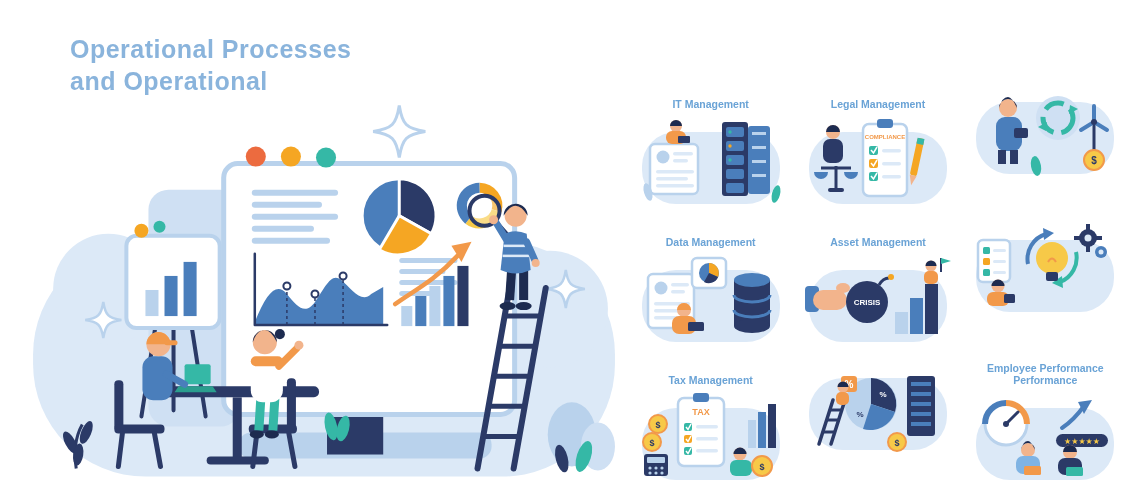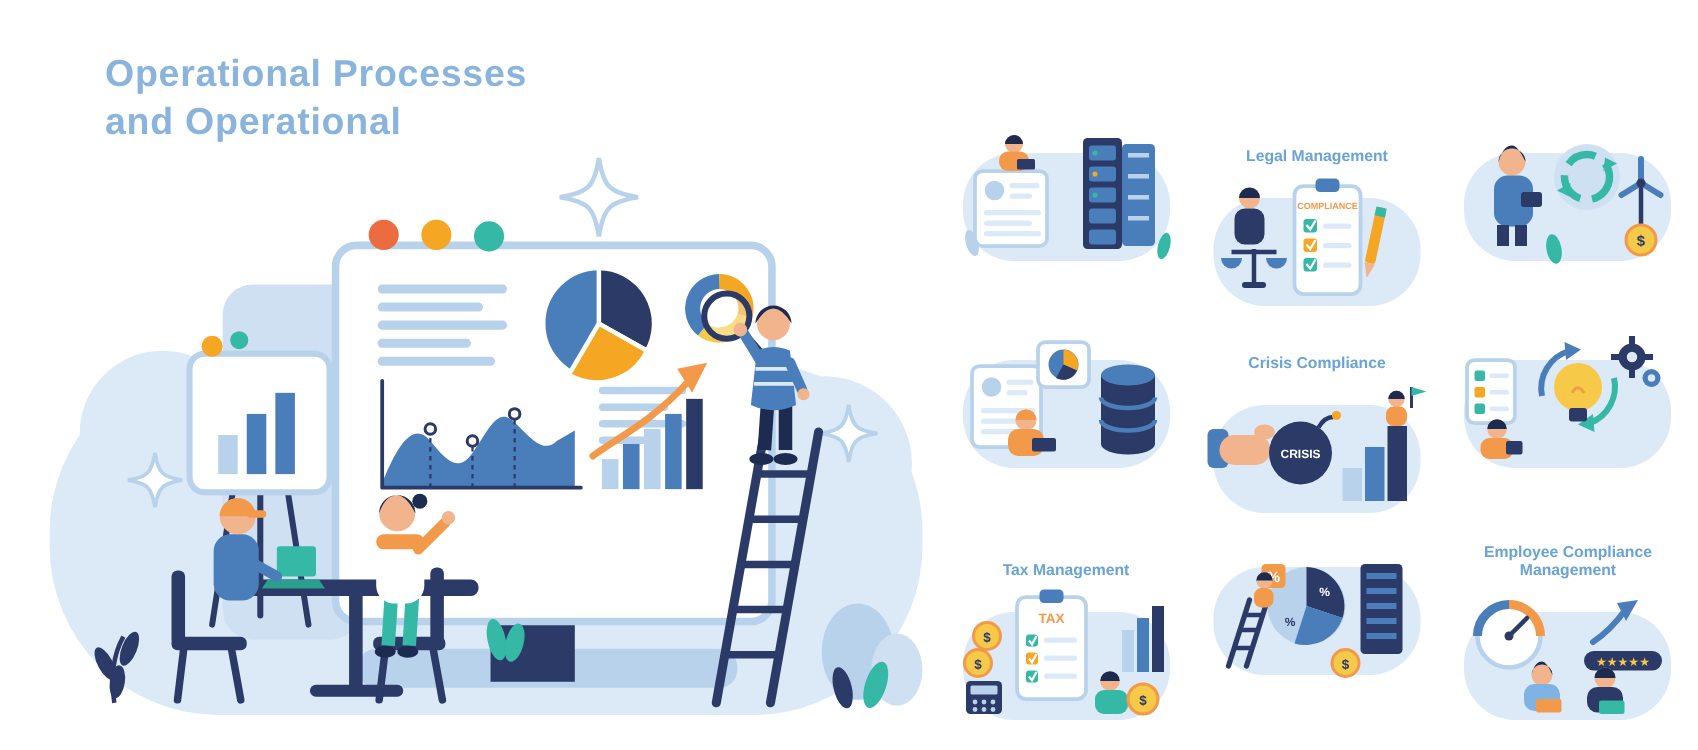--- a/index.html
+++ b/index.html
@@ -199,20 +199,21 @@
       <ellipse cx="588" cy="352" rx="17" ry="24" fill="#cfe0f3"></ellipse>
       <ellipse cx="574" cy="362" rx="7" ry="16" fill="#35b8a6" transform="rotate(18 574 362)"></ellipse>
       <ellipse cx="552" cy="364" rx="6" ry="14" fill="#2b3a67" transform="rotate(-14 552 364)"></ellipse>
     </g>
   </svg>
   </div>
 
   <div class="grid">
 
     <figure class="tile">
+      <figcaption>IT Management</figcaption>
       <svg viewBox="0 0 150 96" width="150" height="96">
         <rect x="6" y="18" width="138" height="72" rx="34" fill="#dce9f7"></rect>
         <g>
           <rect x="112" y="12" width="22" height="68" rx="3" fill="#4a7ebb"></rect>
           <rect x="116" y="18" width="14" height="3" fill="#b9d2ec"></rect>
           <rect x="116" y="32" width="14" height="3" fill="#b9d2ec"></rect>
           <rect x="116" y="46" width="14" height="3" fill="#b9d2ec"></rect>
           <rect x="116" y="60" width="14" height="3" fill="#b9d2ec"></rect>
           <rect x="86" y="8" width="26" height="74" rx="3" fill="#2b3a67"></rect>
           <rect x="90" y="13" width="18" height="10" rx="2" fill="#4a7ebb"></rect>
@@ -308,20 +309,21 @@
           <rect x="26" y="33" width="26" height="34" rx="9" fill="#4a7ebb"></rect>
           <rect x="44" y="44" width="14" height="10" rx="2" fill="#2b3a67"></rect>
           <rect x="28" y="66" width="8" height="14" fill="#2b3a67"></rect>
           <rect x="40" y="66" width="8" height="14" fill="#2b3a67"></rect>
         </g>
         <ellipse cx="66" cy="82" rx="5" ry="10" fill="#35b8a6" transform="rotate(-10 66 82)"></ellipse>
       </svg>
     </figure>
 
     <figure class="tile">
+      <figcaption>Data Management</figcaption>
       <svg viewBox="0 0 150 96" width="150" height="96">
         <rect x="6" y="18" width="138" height="72" rx="34" fill="#dce9f7"></rect>
         <g>
           <rect x="12" y="22" width="46" height="54" rx="5" fill="#ffffff" stroke="#b9d2ec" stroke-width="2.5"></rect>
           <circle cx="25" cy="36" r="6.5" fill="#b9d2ec"></circle>
           <rect x="35" y="31" width="18" height="3.5" rx="1.75" fill="#dce9f7"></rect>
           <rect x="35" y="38" width="14" height="3.5" rx="1.75" fill="#dce9f7"></rect>
           <rect x="18" y="50" width="36" height="3.5" rx="1.75" fill="#dce9f7"></rect>
           <rect x="18" y="57" width="30" height="3.5" rx="1.75" fill="#dce9f7"></rect>
           <rect x="18" y="64" width="36" height="3.5" rx="1.75" fill="#dce9f7"></rect>
@@ -342,21 +344,21 @@
         <g>
           <circle cx="48" cy="58" r="7" fill="#f2b48c"></circle>
           <path d="M41,58 A7,7 0 0 1 55,58 Z" fill="#f2994a"></path>
           <rect x="36" y="64" width="24" height="18" rx="7" fill="#f2994a"></rect>
           <rect x="52" y="70" width="16" height="9" rx="1.5" fill="#2b3a67"></rect>
         </g>
       </svg>
     </figure>
 
     <figure class="tile">
-      <figcaption>Crisis Compliance</figcaption>
+      <figcaption>Asset Management</figcaption>
       <svg viewBox="0 0 150 96" width="150" height="96">
         <rect x="6" y="18" width="138" height="72" rx="34" fill="#dce9f7"></rect>
         <g>
           <rect x="2" y="34" width="14" height="26" rx="4" fill="#4a7ebb"></rect>
           <rect x="10" y="38" width="34" height="20" rx="10" fill="#f2b48c"></rect>
           <ellipse cx="40" cy="36" rx="7" ry="5" fill="#f2b48c"></ellipse>
         </g>
         <g>
           <path d="M76,33 Q80,26 86,26" stroke="#2b3a67" stroke-width="3" fill="none"></path>
           <circle cx="88" cy="25" r="3" fill="#f5a623"></circle>
@@ -506,21 +508,21 @@
           <rect x="33" y="32" width="13" height="13" rx="5" fill="#f2994a"></rect>
         </g>
         <g>
           <circle cx="94" cy="82" r="9" fill="#f7c948" stroke="#f2994a" stroke-width="2"></circle>
           <text x="94" y="86" text-anchor="middle" font-size="9" font-weight="bold" fill="#2b3a67">$</text>
         </g>
       </svg>
     </figure>
 
     <figure class="tile">
-      <figcaption>Employee Compliance Management</figcaption>
+      <figcaption>Employee Performance Performance</figcaption>
       <svg viewBox="0 0 150 96" width="150" height="96">
         <rect x="6" y="18" width="138" height="72" rx="34" fill="#dce9f7"></rect>
         <g>
           <circle cx="36" cy="34" r="21" fill="#ffffff" stroke="#b9d2ec" stroke-width="3"></circle>
           <path d="M36,13 A21,21 0 0 1 57,34" stroke="#f2994a" stroke-width="6" fill="none"></path>
           <path d="M36,13 A21,21 0 0 0 15,34" stroke="#4a7ebb" stroke-width="6" fill="none"></path>
           <line x1="36" y1="34" x2="48" y2="22" stroke="#2b3a67" stroke-width="3" stroke-linecap="round"></line>
           <circle cx="36" cy="34" r="3" fill="#2b3a67"></circle>
         </g>
         <g>

